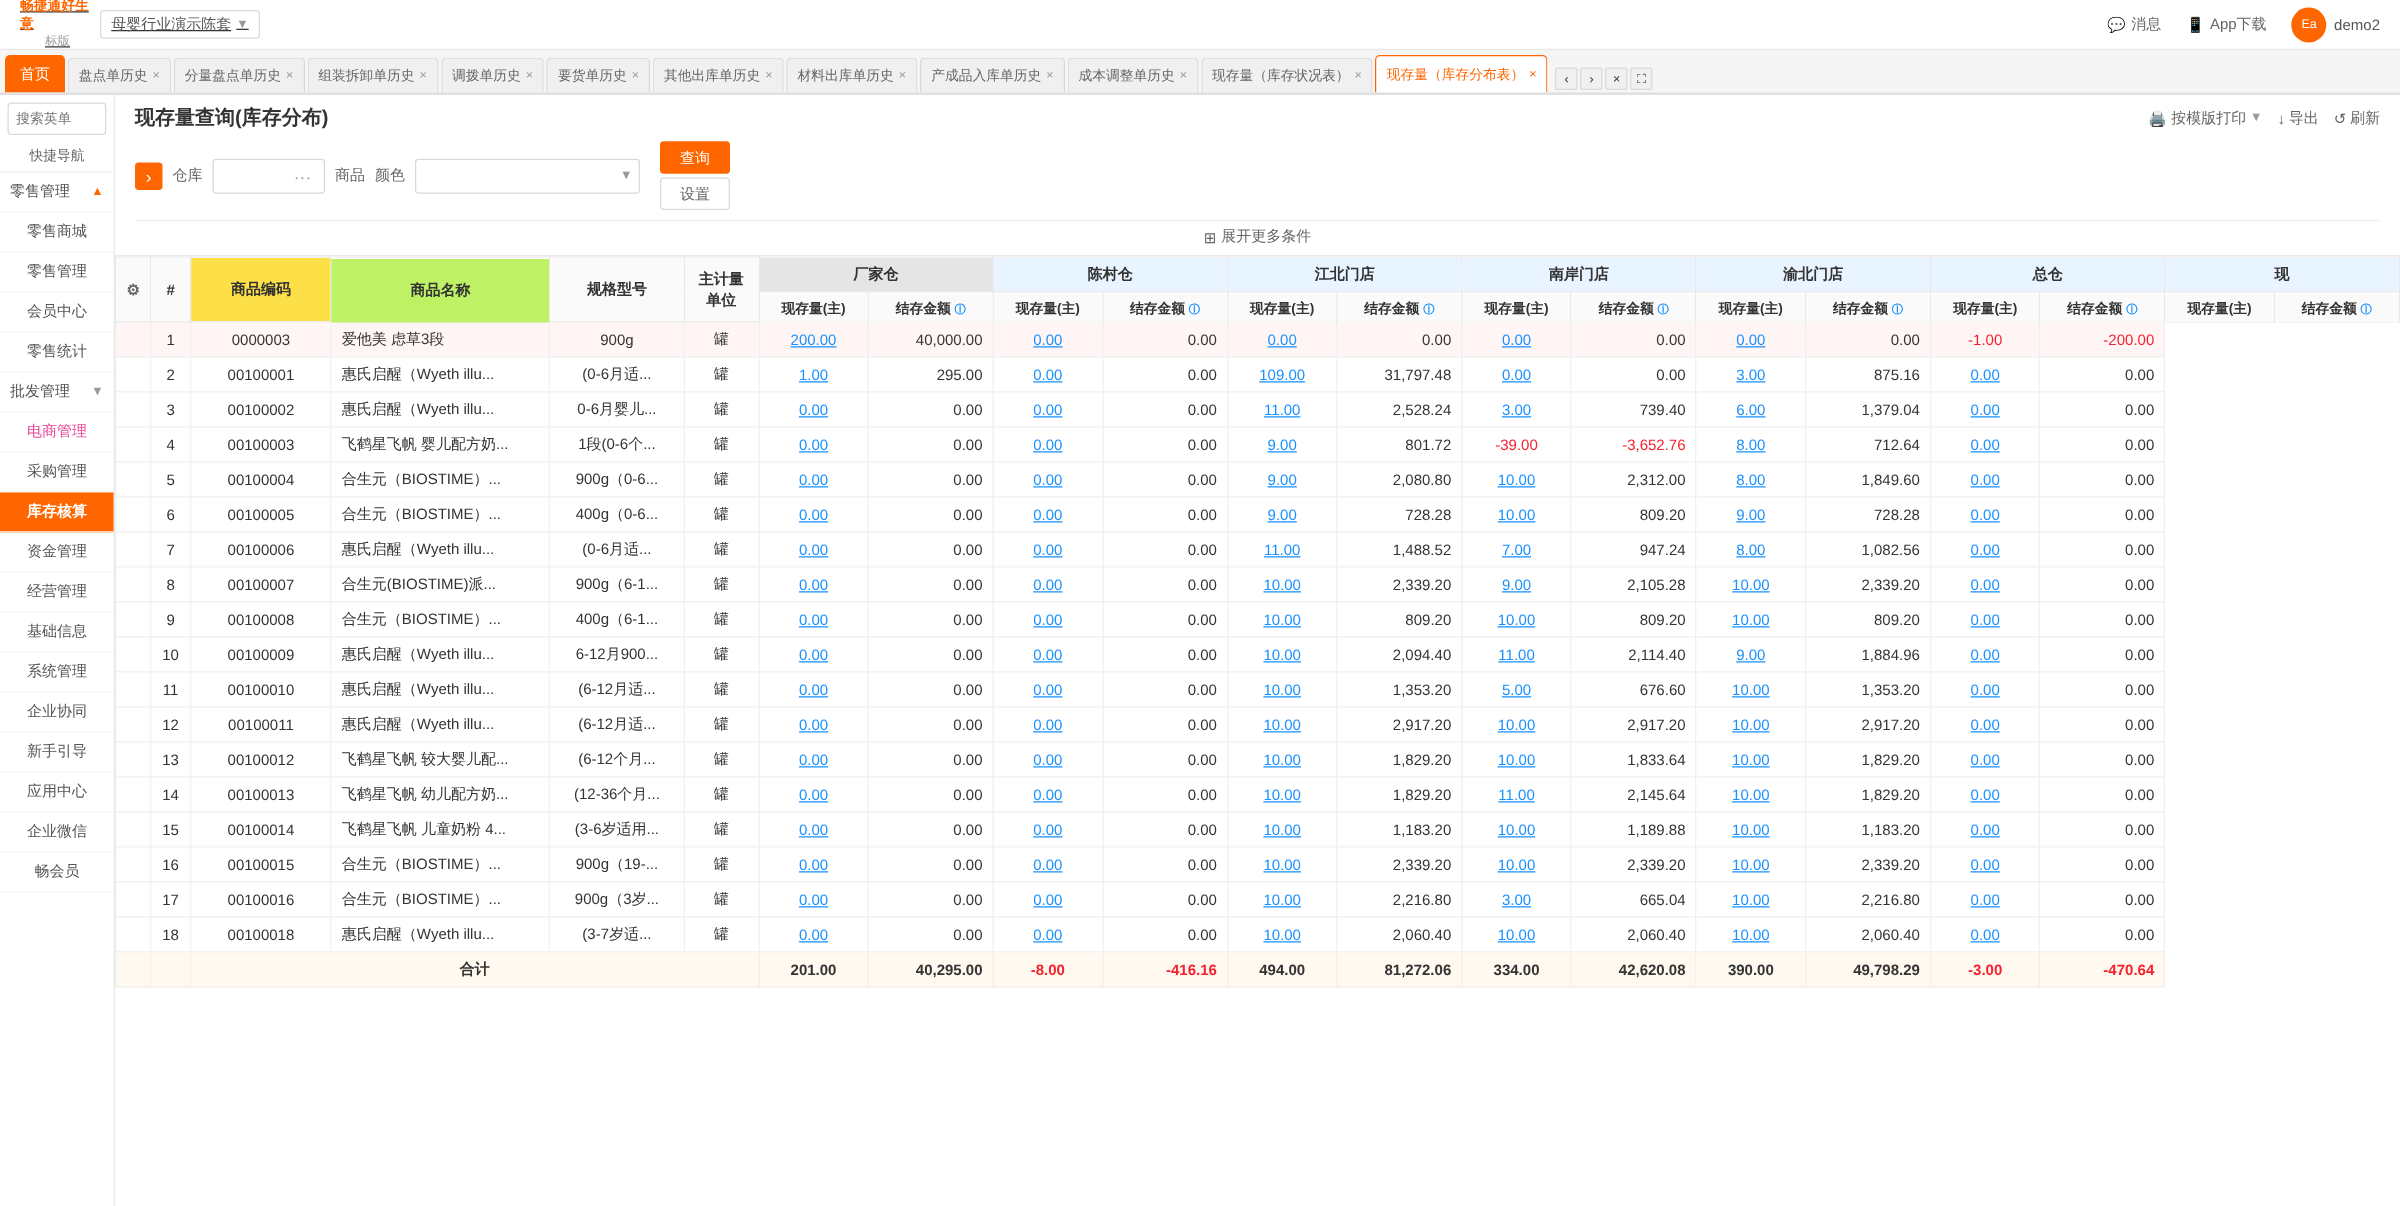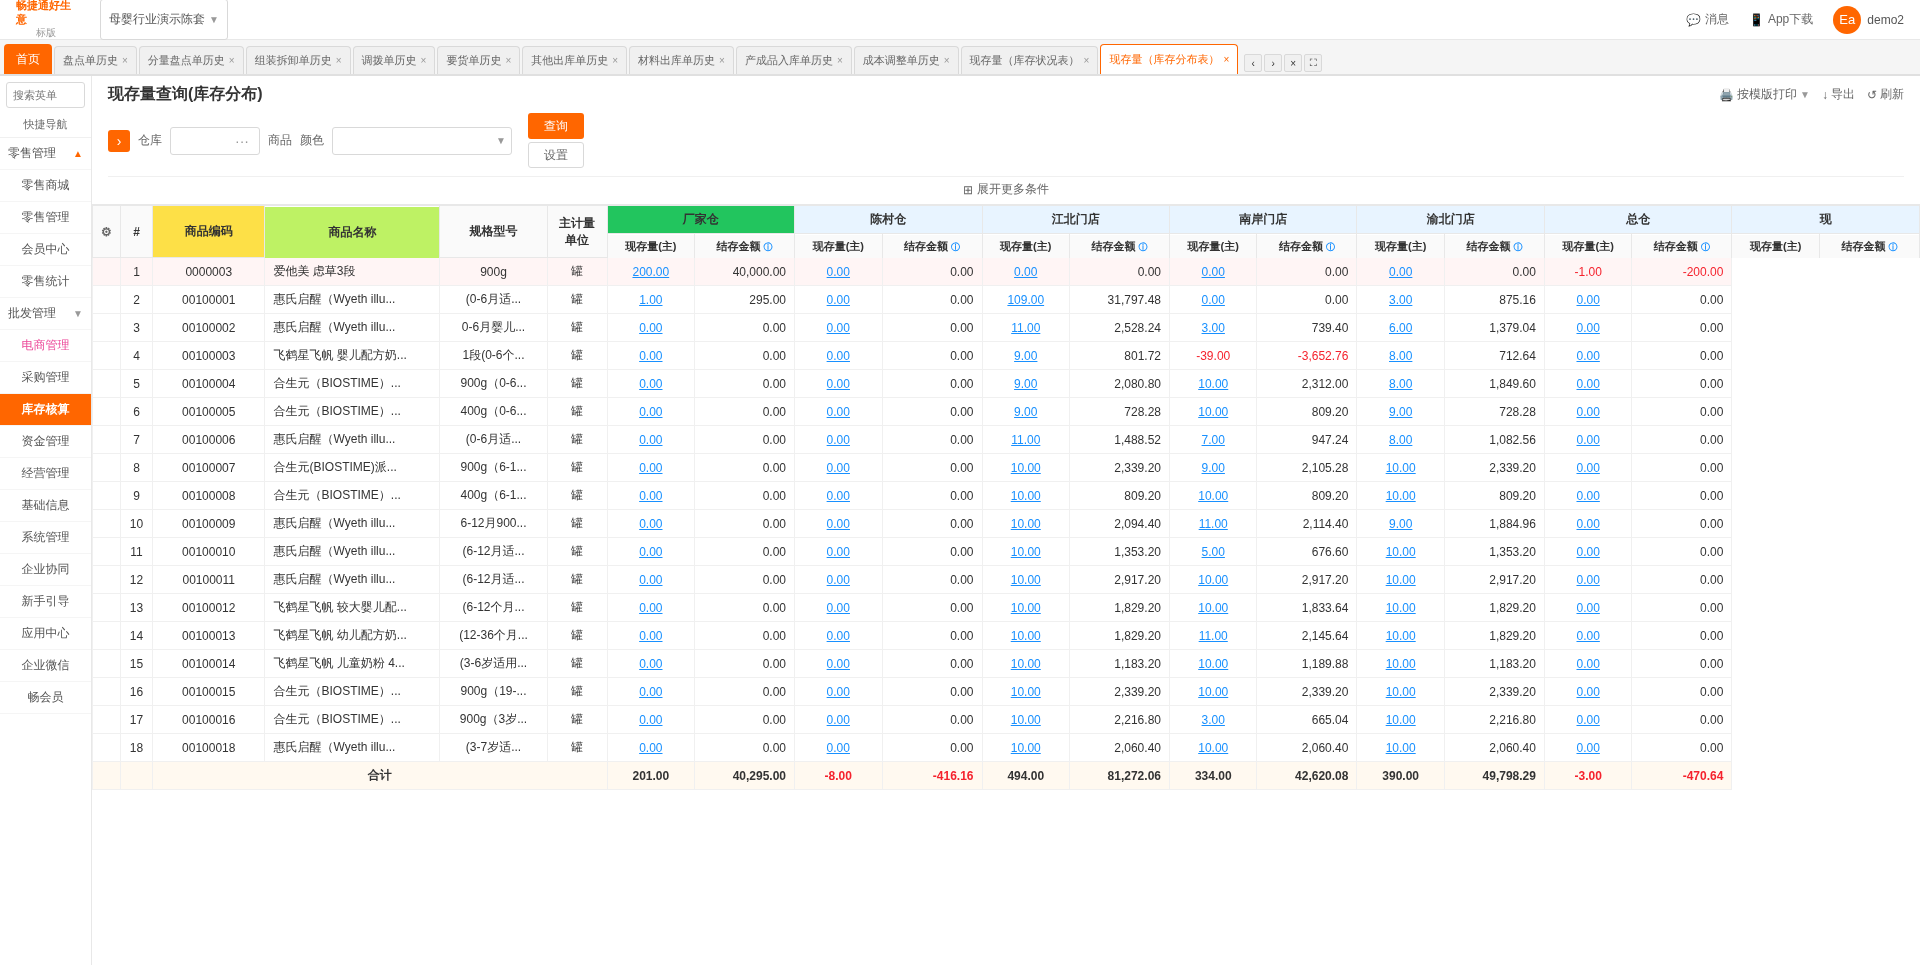--- a/index.html
+++ b/index.html
@@ -7,41 +7,41 @@
 
     
     ::-webkit-scrollbar { width: 6px; height: 6px; }
     ::-webkit-scrollbar-track { background: #f1f1f1; }
     ::-webkit-scrollbar-thumb { background: #ccc; border-radius: 3px; }
   </style>
 </head>
 <body>
 
 <div style="height:40px;background:#fff;display:flex;align-items:center;justify-content:space-between;padding:0 16px;border-bottom:1px solid #e8e8e8;">
-  <div style="display:flex;gap:24px;">
+  <div style="display:flex;align-items:center;gap:4px;text-decoration:underline;">
     <div style="display:flex;flex-direction:column;align-items:center;width:60px;">
       <span style="color:#ff6600;font-weight:bold;font-size:11px;line-height:1.2;">畅捷通好生意</span>
       <span style="color:#999;font-size:10px;">标版</span>
     </div>
     <div style="display:flex;align-items:center;gap:4px;border:1px solid #d9d9d9;border-radius:3px;padding:2px 8px;cursor:pointer;background:#fff;">
       <span style="font-size:12px;color:#555;">母婴行业演示陈套</span>
       <span style="color:#999;font-size:10px;">▼</span>
     </div>
   </div>
   <div style="display:flex;align-items:center;gap:20px;">
     <div style="display:flex;align-items:center;gap:4px;cursor:pointer;color:#666;font-size:12px;">
       <span>💬</span>
       <span>消息</span>
     </div>
     <div style="display:flex;align-items:center;gap:4px;cursor:pointer;color:#666;font-size:12px;">
       <span>📱</span>
       <span>App下载</span>
     </div>
     <div style="display:flex;align-items:center;gap:6px;cursor:pointer;">
-      <div style="width:28px;height:28px;border-radius:50%;background:#ff6600;display:flex;align-items:center;justify-content:center;color:white;font-size:13px;">
+      <div style="width:28px;height:28px;border-radius:50%;background:#ff6600;display:flex;align-items:center;justify-content:center;color:white;font-size:10px;">
         <span>Ea</span>
       </div>
       <span style="font-size:12px;color:#555;">demo2</span>
     </div>
   </div>
 </div>
 
 <div style="height:36px;background:#f5f5f5;display:flex;align-items:flex-end;padding:0 4px;border-bottom:2px solid #e0e0e0;overflow:hidden;">
   <div style="display:flex;align-items:center;padding:0 12px;height:30px;background:#ff6600;color:#fff;border-radius:4px 4px 0 0;cursor:pointer;font-size:12px;margin-right:2px;white-space:nowrap;">
     <span>首页</span>
@@ -188,21 +188,21 @@
         <thead>
           <tr>
             <th rowspan="2" style="background:#fafafa;border:1px solid #e8e8e8;padding:5px 6px;text-align:center;position:sticky;top:0;z-index:2;width:28px;">
               <span style="cursor:pointer;color:#666;">⚙</span>
             </th>
             <th rowspan="2" style="background:#fafafa;border:1px solid #e8e8e8;padding:5px 6px;text-align:center;position:sticky;top:0;z-index:2;width:32px;">#</th>
             <th rowspan="2" style="background:#fde047;border:1px solid #e8e8e8;padding:5px 8px;text-align:center;position:sticky;top:0;z-index:2;min-width:90px;">商品编码</th>
             <th rowspan="2" style="background:#bef264;border:1px solid #e8e8e8;padding:5px 8px;text-align:center;position:sticky;top:1px;z-index:2;min-width:140px;">商品名称</th>
             <th rowspan="2" style="background:#fafafa;border:1px solid #e8e8e8;padding:5px 8px;text-align:center;position:sticky;top:0;z-index:2;min-width:80px;">规格型号</th>
             <th rowspan="2" style="background:#fafafa;border:1px solid #e8e8e8;padding:5px 8px;text-align:center;position:sticky;top:0;z-index:2;width:60px;">主计量单位</th>
-            <th colspan="2" style="background:#22c55e;border:1px solid #e8e8e8;padding:5px 2px;text-align:center;position:sticky;top:0;z-index:2;">厂家仓</th>
+            <th colspan="2" style="background:#e5e5e5;border:1px solid #e8e8e8;padding:5px 2px;text-align:center;position:sticky;top:0;z-index:2;">厂家仓</th>
             <th colspan="2" style="background:#e8f4ff;border:1px solid #e8e8e8;padding:5px 8px;text-align:center;position:sticky;top:0;z-index:2;">陈村仓</th>
             <th colspan="2" style="background:#e8f4ff;border:1px solid #e8e8e8;padding:5px 8px;text-align:center;position:sticky;top:0;z-index:2;">江北门店</th>
             <th colspan="2" style="background:#e8f4ff;border:1px solid #e8e8e8;padding:5px 8px;text-align:center;position:sticky;top:0;z-index:2;">南岸门店</th>
             <th colspan="2" style="background:#e8f4ff;border:1px solid #e8e8e8;padding:5px 8px;text-align:center;position:sticky;top:0;z-index:2;">渝北门店</th>
             <th colspan="2" style="background:#e8f4ff;border:1px solid #e8e8e8;padding:5px 8px;text-align:center;position:sticky;top:0;z-index:2;">总仓</th>
             <th colspan="2" style="background:#e8f4ff;border:1px solid #e8e8e8;padding:5px 8px;text-align:center;position:sticky;top:0;z-index:2;">现</th>
           </tr>
           <tr>
             <th style="background:#fafafa;border:1px solid #e8e8e8;padding:4px 6px;text-align:center;top:29px;position:sticky;z-index:2;min-width:70px;font-size:11px;">现存量(主)</th>
             <th style="background:#fafafa;border:1px solid #e8e8e8;padding:4px 6px;text-align:center;top:29px;position:sticky;z-index:2;min-width:80px;font-size:11px;">结存金额 <span style="color:#1890ff;font-size:9px;">ⓘ</span></th>

